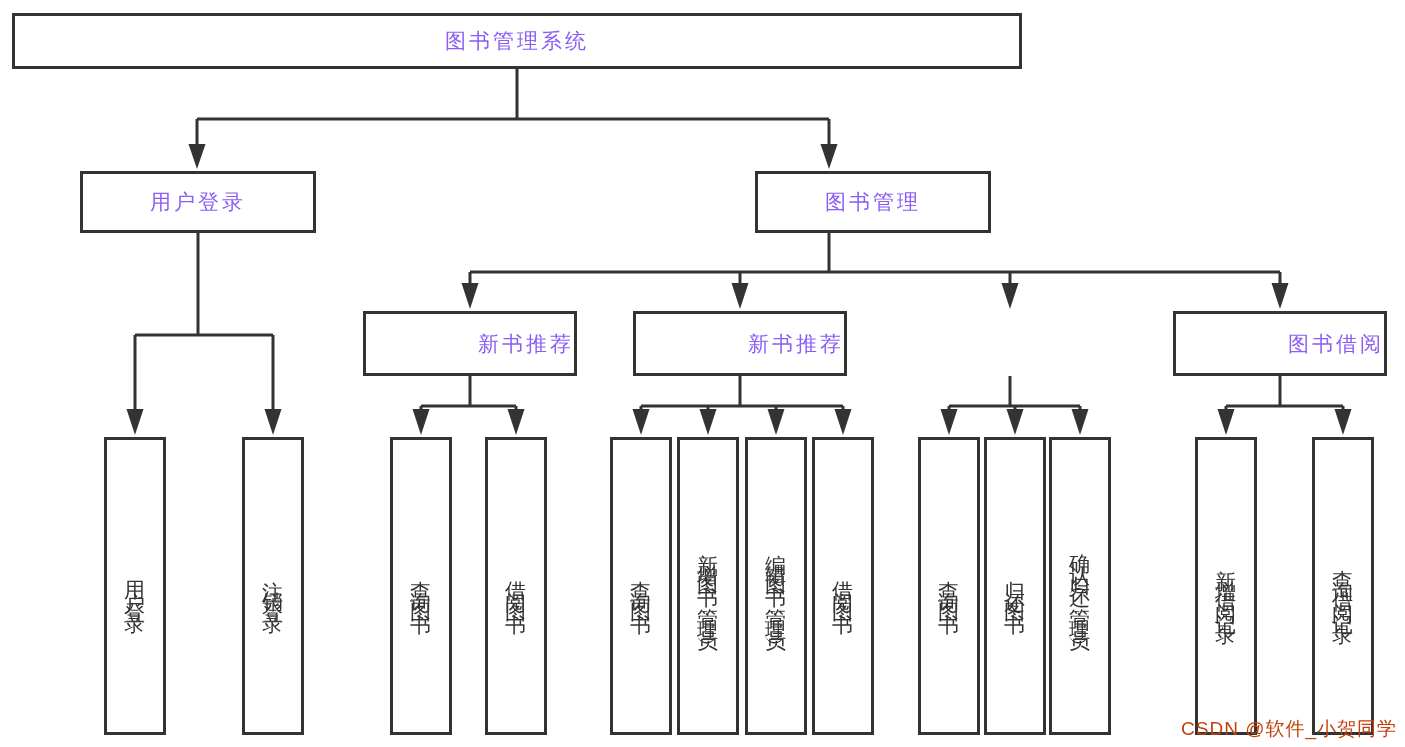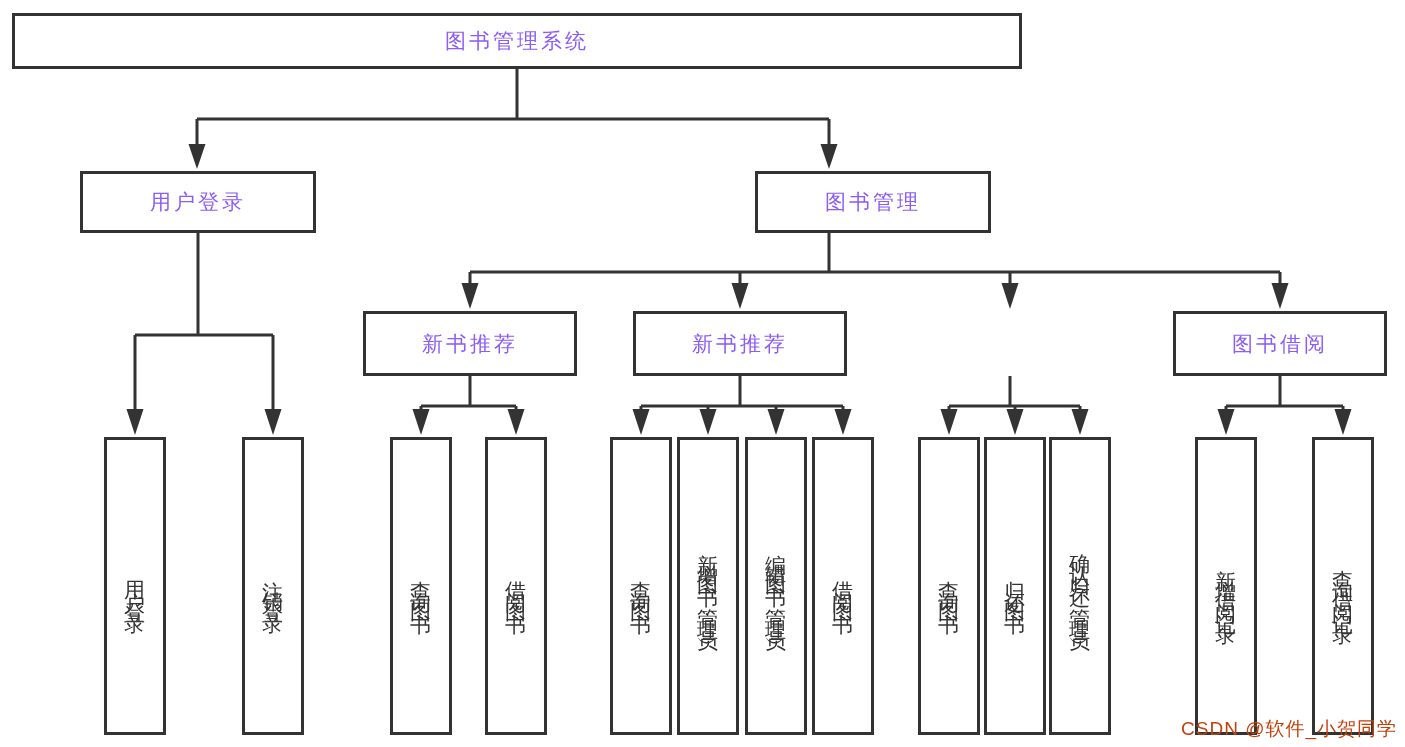--- a/index.html
+++ b/index.html
@@ -40,21 +40,21 @@
     justify-content: center;
     color: #8b5cf6;
     font-size: 21px;
     letter-spacing: 3px;
     z-index: 1;
     white-space: nowrap;
   }
   .root-box   { left: 12px;  top: 13px;  width: 1010px; height: 56px; }
   .l2-a       { left: 80px;  top: 171px; width: 236px;  height: 62px; }
   .l2-b       { left: 711px; top: 171px; width: 236px;  height: 62px; margin-left: 44px; }
-  .l3         { top: 311px;  width: 214px; height: 65px; }
+  .l3         { top: 311px;  width: 214px; height: 65px; justify-content: flex-end; }
   .l3-a { left: 363px; }
   .l3-b { left: 633px; }
   .l3-c { left: 903px; }
   .l3-d { left: 1173px; }
   .leaf {
     position: absolute;
     box-sizing: border-box;
     top: 437px;
     width: 62px;
     height: 298px;

